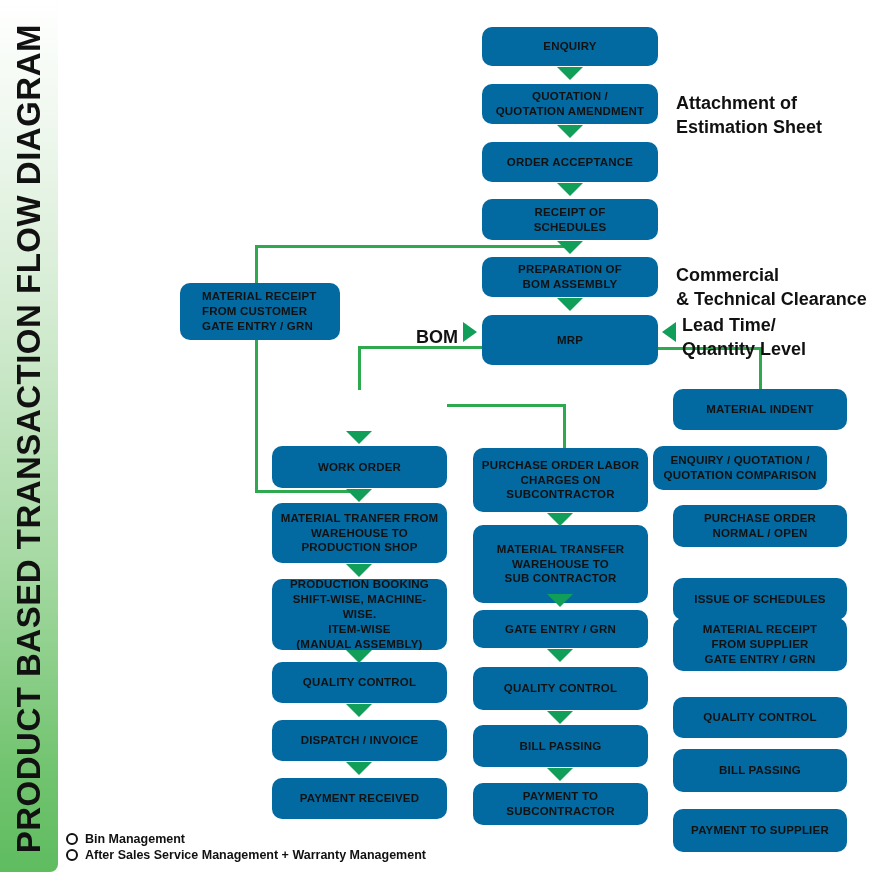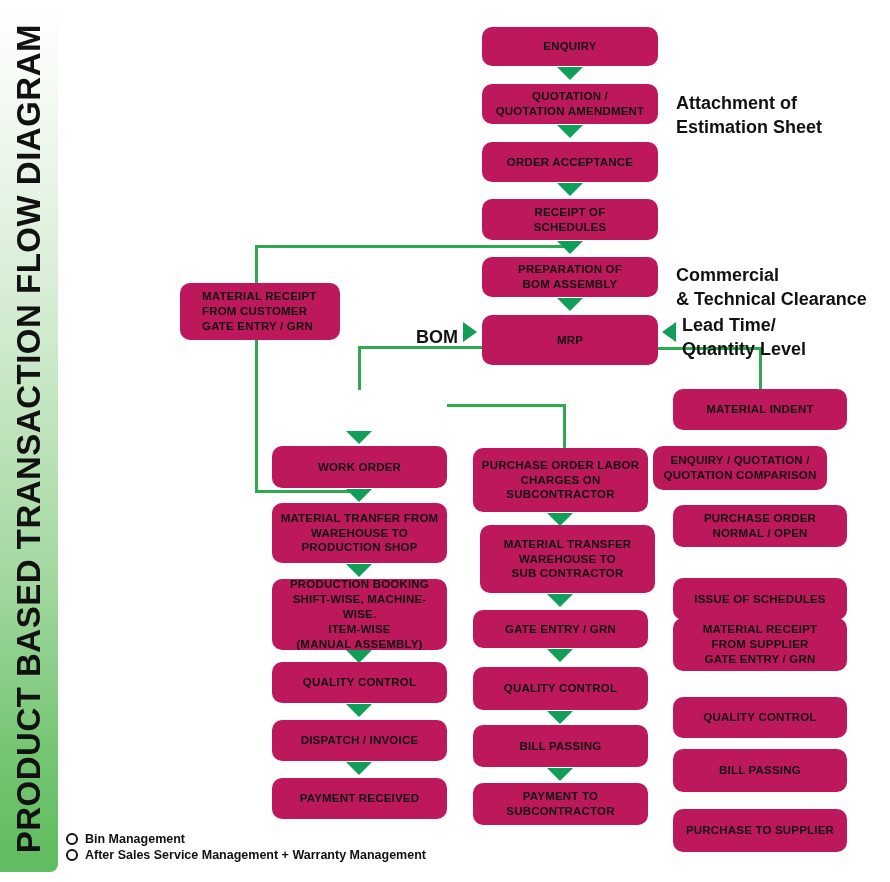--- a/index.html
+++ b/index.html
@@ -4,21 +4,21 @@
 <style>
   html,body{margin:0;padding:0;background:#fff;}
   #canvas{position:relative;width:890px;height:882px;background:#ffffff;overflow:hidden;
           font-family:"Liberation Sans", sans-serif;}
   .strip{position:absolute;left:0;top:0;width:58px;height:872px;
          background:linear-gradient(180deg,#ffffff 0%,#f2f9f1 12%,#d5ecd3 35%,#a5d9a2 65%,#72c470 88%,#5fbc5f 100%);
          border-radius:0 0 8px 0;display:flex;align-items:center;justify-content:center;}
   .strip-title{writing-mode:vertical-rl;transform:rotate(180deg);
          font-size:33px;font-weight:bold;color:#111;letter-spacing:0.5px;white-space:nowrap;
          padding-bottom:6px;}
-  .box{position:absolute;background:#be185d;border-radius:10px;color:#111;
+  .box{position:absolute;background:#0369a1;border-radius:10px;color:#111;
        font-weight:bold;font-size:11.5px;line-height:1.3;letter-spacing:0.2px;
        display:flex;align-items:center;justify-content:center;text-align:center;
        white-space:pre-line;z-index:2;padding:2px 6px;box-sizing:border-box;}
   .box.left-align{justify-content:flex-start;text-align:left;padding-left:22px;}
   .arrow-down{position:absolute;width:0;height:0;border-left:13px solid transparent;
        border-right:13px solid transparent;border-top:13px solid #119e58;z-index:3;}
   .arrow-right{position:absolute;width:0;height:0;border-top:10px solid transparent;
        border-bottom:10px solid transparent;border-left:14px solid #119e58;z-index:3;}
   .arrow-left{position:absolute;width:0;height:0;border-top:10px solid transparent;
        border-bottom:10px solid transparent;border-right:14px solid #119e58;z-index:3;}
@@ -92,21 +92,21 @@
   <div class="box" style="left:272px;top:662px;width:175px;height:41px;">QUALITY CONTROL</div>
   <div class="arrow-down" style="left:346px;top:704px;"></div>
   <div class="box" style="left:272px;top:720px;width:175px;height:41px;">DISPATCH / INVOICE</div>
   <div class="arrow-down" style="left:346px;top:762px;"></div>
   <div class="box" style="left:272px;top:778px;width:175px;height:41px;">PAYMENT RECEIVED</div>
 
   <div class="box" style="left:473px;top:448px;width:175px;height:64px;">PURCHASE ORDER LABOR
 CHARGES ON
 SUBCONTRACTOR</div>
   <div class="arrow-down" style="left:547px;top:513px;"></div>
-  <div class="box" style="left:473px;top:525px;width:175px;height:68px;margin-left:7px;">MATERIAL TRANSFER
+  <div class="box" style="left:473px;top:525px;width:175px;height:78px;">MATERIAL TRANSFER
 WAREHOUSE TO
 SUB CONTRACTOR</div>
   <div class="arrow-down" style="left:547px;top:594px;"></div>
   <div class="box" style="left:473px;top:610px;width:175px;height:38px;">GATE ENTRY / GRN</div>
   <div class="arrow-down" style="left:547px;top:649px;"></div>
   <div class="box" style="left:473px;top:667px;width:175px;height:43px;">QUALITY CONTROL</div>
   <div class="arrow-down" style="left:547px;top:711px;"></div>
   <div class="box" style="left:473px;top:725px;width:175px;height:42px;">BILL PASSING</div>
   <div class="arrow-down" style="left:547px;top:768px;"></div>
   <div class="box" style="left:473px;top:783px;width:175px;height:42px;">PAYMENT TO
@@ -116,21 +116,21 @@
   <div class="box" style="left:653px;top:446px;width:174px;height:44px;">ENQUIRY / QUOTATION /
 QUOTATION COMPARISON</div>
   <div class="box" style="left:673px;top:505px;width:174px;height:42px;">PURCHASE ORDER
 NORMAL / OPEN</div>
   <div class="box" style="left:673px;top:578px;width:174px;height:42px;">ISSUE OF SCHEDULES</div>
   <div class="box" style="left:673px;top:618px;width:174px;height:53px;">MATERIAL RECEIPT
 FROM SUPPLIER
 GATE ENTRY / GRN</div>
   <div class="box" style="left:673px;top:697px;width:174px;height:41px;">QUALITY CONTROL</div>
   <div class="box" style="left:673px;top:749px;width:174px;height:43px;">BILL PASSING</div>
-  <div class="box" style="left:673px;top:809px;width:174px;height:43px;">PURCHASE TO SUPPLIER</div>
+  <div class="box" style="left:673px;top:809px;width:174px;height:43px;">PAYMENT TO SUPPLIER</div>
 
   <div class="footnote" style="left:66px;top:832px;">
     <span class="ring"></span>
     <span>Bin Management</span>
   </div>
   <div class="footnote" style="left:66px;top:848px;">
     <span class="ring"></span>
     <span>After Sales Service Management + Warranty Management</span>
   </div>
 

